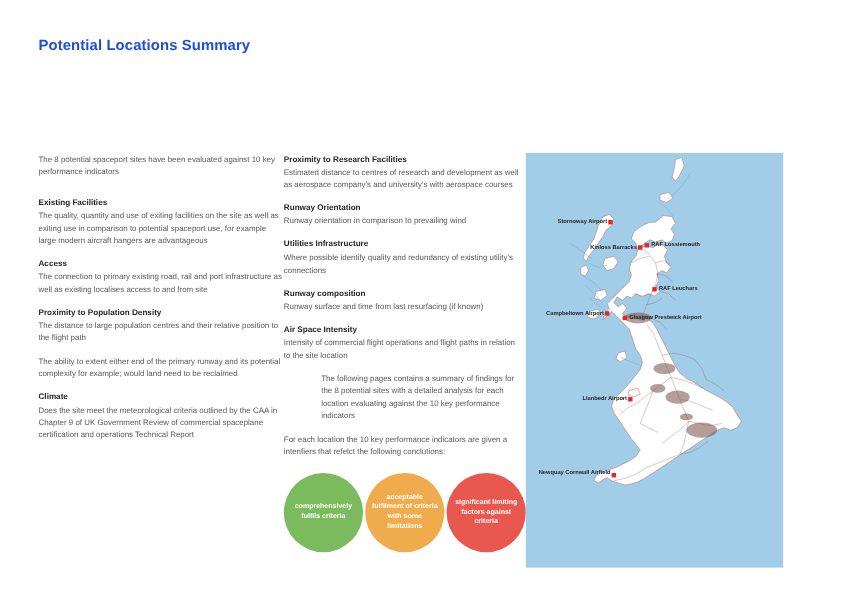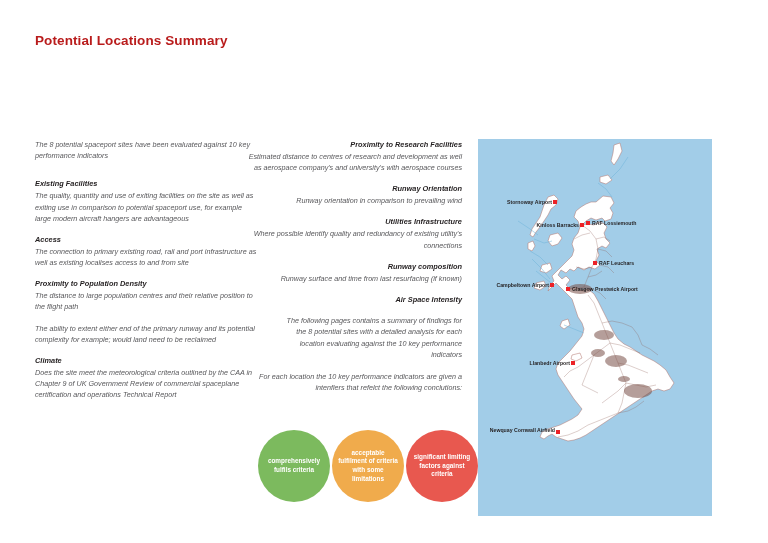--- a/index.html
+++ b/index.html
@@ -16,35 +16,34 @@
     color: #4a4a4a;
   }
 
   
   #page-title {
     position: absolute;
     left: 35px;
     top: 33px;
     font-size: 13.5px;
     font-weight: bold;
-    color: #b91c1c;
+    color: #1d4ed8;
     letter-spacing: 0.1px;
   }
 
   
   .col {
     position: absolute;
     top: 139px;
     font-size: 7.2px;
     line-height: 11.2px;
     color: #58585b;
-    font-style: italic;
   }
   #col-left  { left: 35px;  width: 222px; }
-  #col-right { left: 247px; width: 215px; text-align: right; }
+  #col-right { left: 258px; width: 215px; }
 
   .blk { margin-bottom: 10px; }
   .blk:last-child { margin-bottom: 8px; }
   .blk-h {
     font-weight: bold;
     color: #231f20;
     font-size: 7.4px;
     line-height: 11.4px;
     margin-bottom: 0.5px;
   }
@@ -167,20 +166,21 @@
     <div class="blk-p">Where possible identify quality and redundancy of existing utility's connections</div>
   </div>
 
   <div class="blk">
     <div class="blk-h">Runway composition</div>
     <div class="blk-p">Runway surface and time from last resurfacing (if known)</div>
   </div>
 
   <div class="blk">
     <div class="blk-h">Air Space Intensity</div>
+    <div class="blk-p">Intensity of commercial flight operations and flight paths in relation to the site location</div>
   </div>
 
   <div class="blk-p para">The following pages contains a summary of findings for the 8 potential sites with a detailed analysis for each location evaluating against the 10 key performance indicators</div>
   <div class="blk-p">For each location the 10 key performance indicators are given a intenfiers that refelct the following conclutions:</div>
 
 </div>
 
 <div id="legend">
   <div id="circle-0" class="circle">
     <span>comprehensively fulfils criteria</span>

